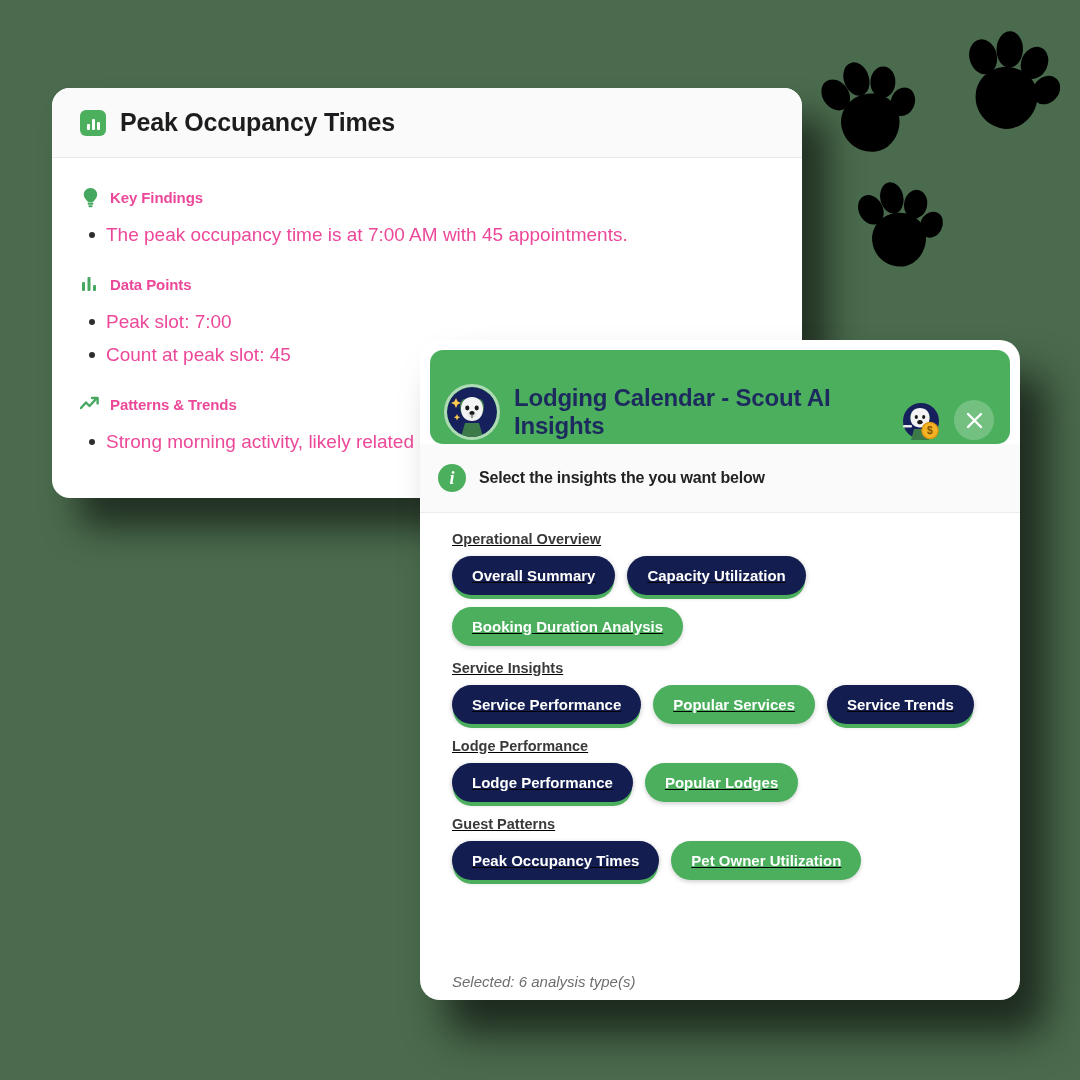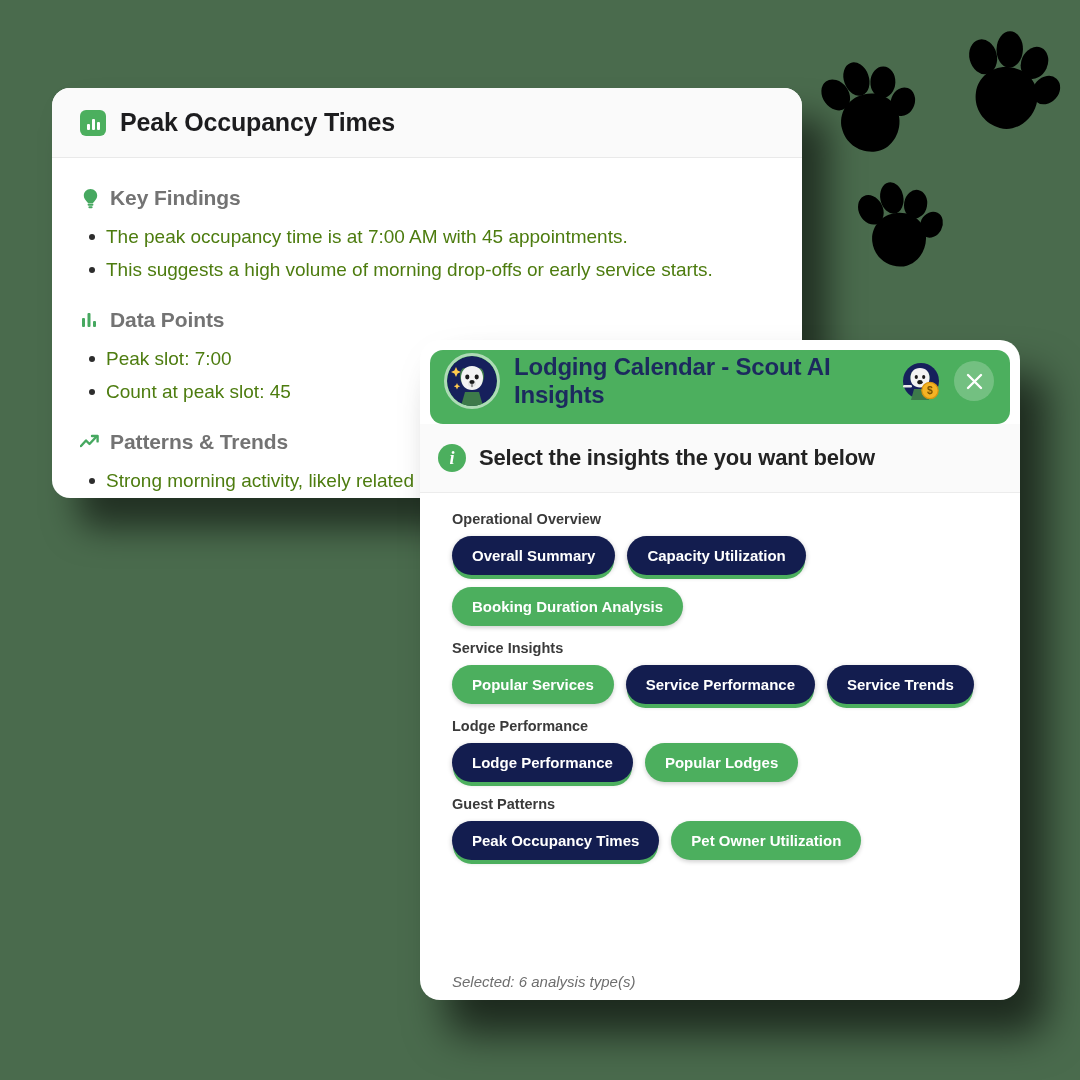--- a/index.html
+++ b/index.html
@@ -44,28 +44,28 @@
   .chart-badge i:nth-child(3) { height: 8px; }
   #back-card .card-title {
     font-size: 25px; font-weight: 700; color: #1d1d1f; letter-spacing: -0.2px;
   }
   #back-card .card-body { padding: 24px 28px 0 28px; }
   .sec-head {
     display: flex; align-items: center; gap: 10px;
     margin-top: 4px; margin-bottom: 10px;
   }
   .sec-head .sec-title {
-    font-size: 21px; font-weight: 700; color: #737373; letter-spacing: -0.1px;
+    font-size: 15px; font-weight: 700; color: #ec4899; letter-spacing: -0.1px;
   }
   .sec-icon { width: 20px; height: 22px; flex: none; display:flex; align-items:center; justify-content:center; }
   .bullets { list-style: none; margin: 0 0 22px 0; }
   .bullets li {
     position: relative;
     padding-left: 26px;
-    font-size: 19px; line-height: 33px; color: #4d7c0f;
+    font-size: 19px; line-height: 33px; color: #ec4899;
     white-space: nowrap;
   }
   .bullets li::before {
     content: "";
     position: absolute; left: 9px; top: 14px;
     width: 6px; height: 6px; border-radius: 50%;
     background: #2d2d2d;
   }
 
   
@@ -75,23 +75,23 @@
     width: 600px; height: 660px;
     background: #ffffff;
     border-radius: 20px;
     box-shadow: 26px 34px 40px rgba(0,0,0,0.62);
     padding: 10px;
     display: flex; flex-direction: column;
   }
   .modal-header {
     background: #4caf5e;
     border-radius: 13px;
-    height: 74px;
-    display: flex; align-items: center;
-    padding: 0 16px 12px 14px;
+    height: 94px;
+    display: flex; align-items: flex-end;
+    padding: 0 16px 4px 14px;
     gap: 14px;
     flex: none;
   }
   .avatar {
     width: 56px; height: 56px; border-radius: 50%;
     border: 3px solid rgba(255,255,255,0.55);
     flex: none; overflow: hidden;
   }
   .modal-title {
     flex: 1;
@@ -113,23 +113,23 @@
     flex: none;
   }
   .info-dot {
     width: 28px; height: 28px; border-radius: 50%;
     background: #4caf5e; color: #fff;
     display:flex; align-items:center; justify-content:center;
     font-size: 18px; font-weight: 700; font-style: italic;
     font-family: "Liberation Serif", serif;
     flex: none;
   }
-  .info-text { font-size: 22px; font-weight: 700; color: #232323; letter-spacing: -0.2px; }
-
-  .modal-body { padding: 18px 22px 0 22px; flex: 1; overflow: hidden; }
+  .info-text { font-size: 16px; font-weight: 700; color: #232323; letter-spacing: -0.2px; }
+
+  .modal-body { padding: 18px 22px 0 22px; flex: 1; overflow: hidden; text-decoration: underline; }
   .group { margin-bottom: 14px; }
   .group-label {
     font-size: 14.5px; font-weight: 700; color: #3a3a3a;
     margin-bottom: 9px;
   }
   .chip-row { display: flex; flex-wrap: wrap; gap: 12px 12px; }
   .chip {
     border: none;
     border-radius: 999px;
     padding: 12px 20px;
@@ -204,21 +204,20 @@
         <svg width="17" height="21" viewBox="0 0 17 21" aria-hidden="true">
           <path d="M8.5 1 C12.4 1 15.2 4 15.2 7.7 C15.2 10.4 13.5 12 12.3 13.4 L11 14.9 H6 L4.7 13.4 C3.5 12 1.8 10.4 1.8 7.7 C1.8 4 4.6 1 8.5 1 Z" fill="#46a860"></path>
           <rect x="5.6" y="15.6" width="5.8" height="2.1" rx="1" fill="#46a860"></rect>
           <rect x="6.4" y="18.3" width="4.2" height="2" rx="1" fill="#46a860"></rect>
         </svg>
       </span>
       <span class="sec-title">Key Findings</span>
     </div>
     <ul class="bullets">
       <li>The peak occupancy time is at 7:00 AM with 45 appointments.</li>
-      <li>This suggests a high volume of morning drop-offs or early service starts.</li>
     </ul>
 
     <div class="sec-head">
       <span class="sec-icon">
         <svg width="18" height="18" viewBox="0 0 18 18" aria-hidden="true">
           <rect x="1" y="7" width="3" height="9" rx="1" fill="#46a860"></rect>
           <rect x="6.5" y="2" width="3" height="14" rx="1" fill="#46a860"></rect>
           <rect x="12" y="10" width="3" height="6" rx="1" fill="#46a860"></rect>
         </svg>
       </span>
@@ -299,22 +298,22 @@
       <div class="chip-row">
         <button class="chip sel">Overall Summary</button>
         <button class="chip sel">Capacity Utilization</button>
         <button class="chip unsel">Booking Duration Analysis</button>
       </div>
     </div>
 
     <div class="group">
       <div class="group-label">Service Insights</div>
       <div class="chip-row">
+        <button class="chip sel">Service Performance</button>
         <button class="chip unsel">Popular Services</button>
-        <button class="chip sel">Service Performance</button>
         <button class="chip sel">Service Trends</button>
       </div>
     </div>
 
     <div class="group">
       <div class="group-label">Lodge Performance</div>
       <div class="chip-row">
         <button class="chip sel">Lodge Performance</button>
         <button class="chip unsel">Popular Lodges</button>
       </div>

